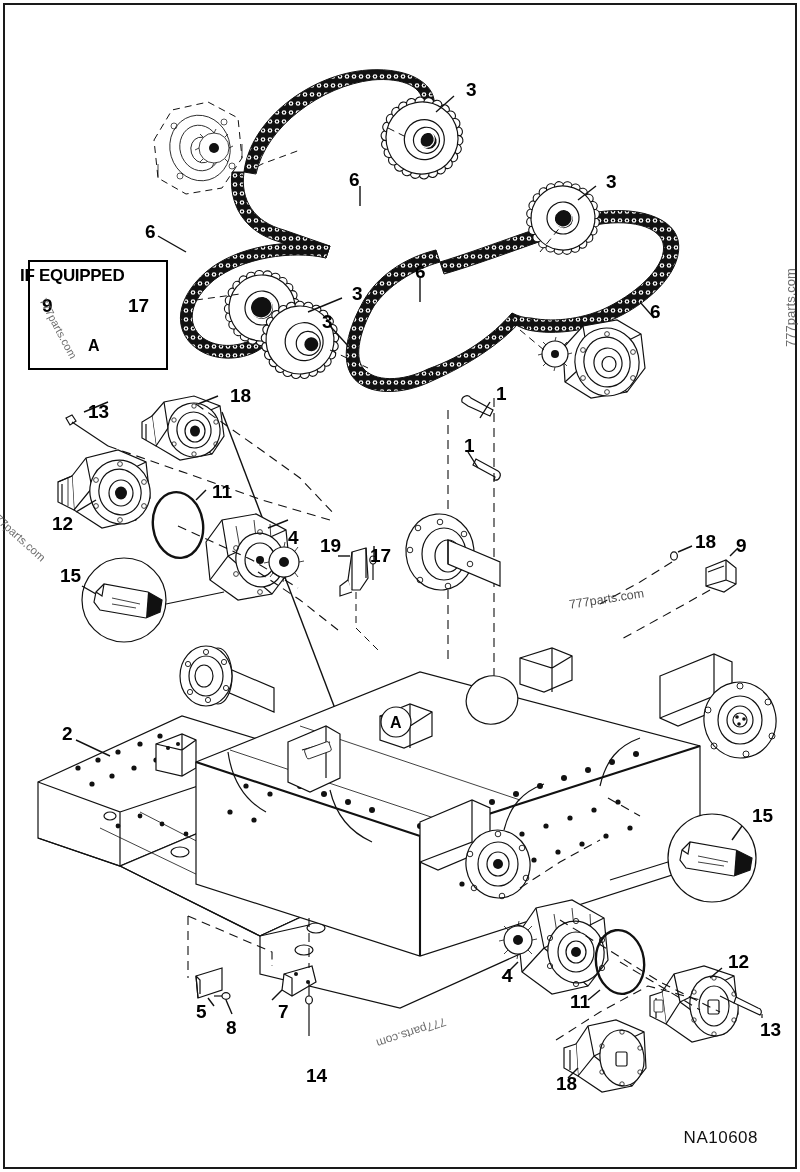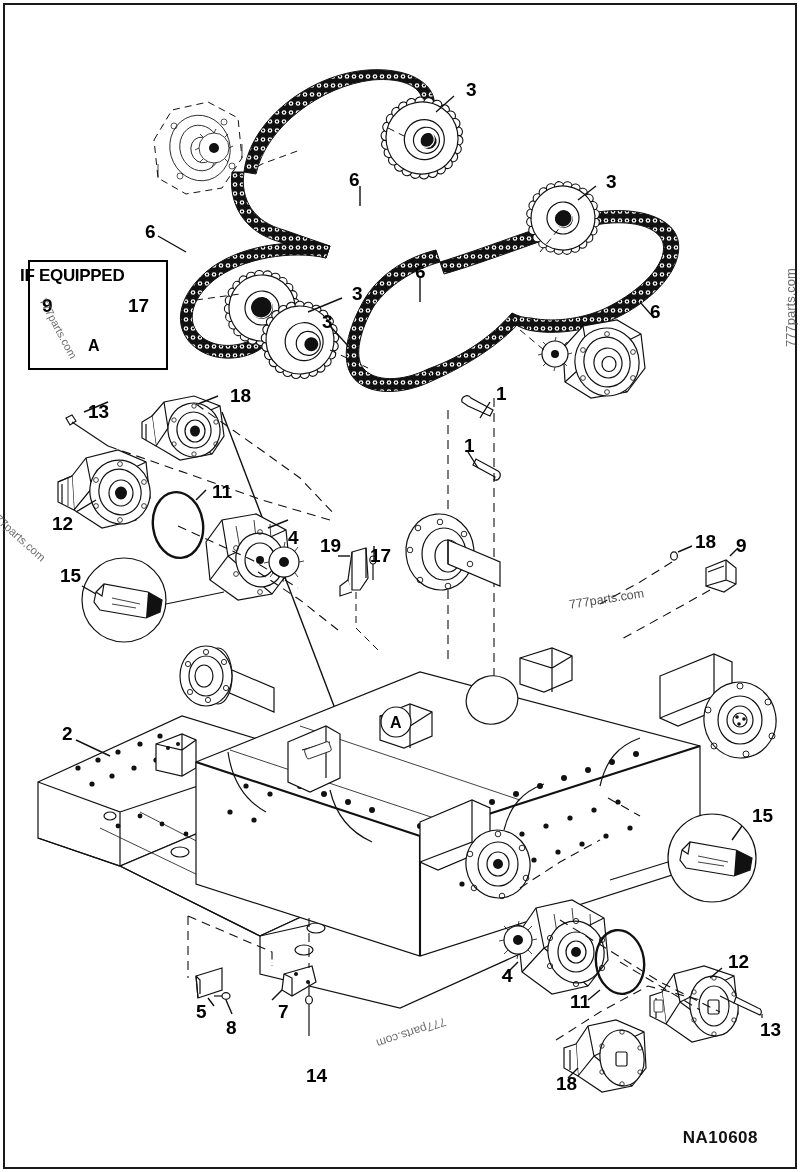--- a/index.html
+++ b/index.html
@@ -41,21 +41,21 @@
   #if-equipped-title{
     position:absolute;left:20px;top:266px;
     font-family:"Liberation Sans",sans-serif;
     font-size:17px;font-weight:bold;color:#000;
     letter-spacing:-0.3px;
   }
   #doc-id{
     position:absolute;
     right:42px;bottom:24px;
     font-family:"Liberation Sans",sans-serif;
-    font-size:17px;font-weight:bold;color:#111;
+    font-size:17px;font-weight:normal;color:#111;
     letter-spacing:0.5px;
   }
   .wm{
     position:absolute;
     font-family:"Liberation Sans",sans-serif;
     font-size:13px;
     color:#555;
     white-space:nowrap;
     user-select:none;
     opacity:.85;

